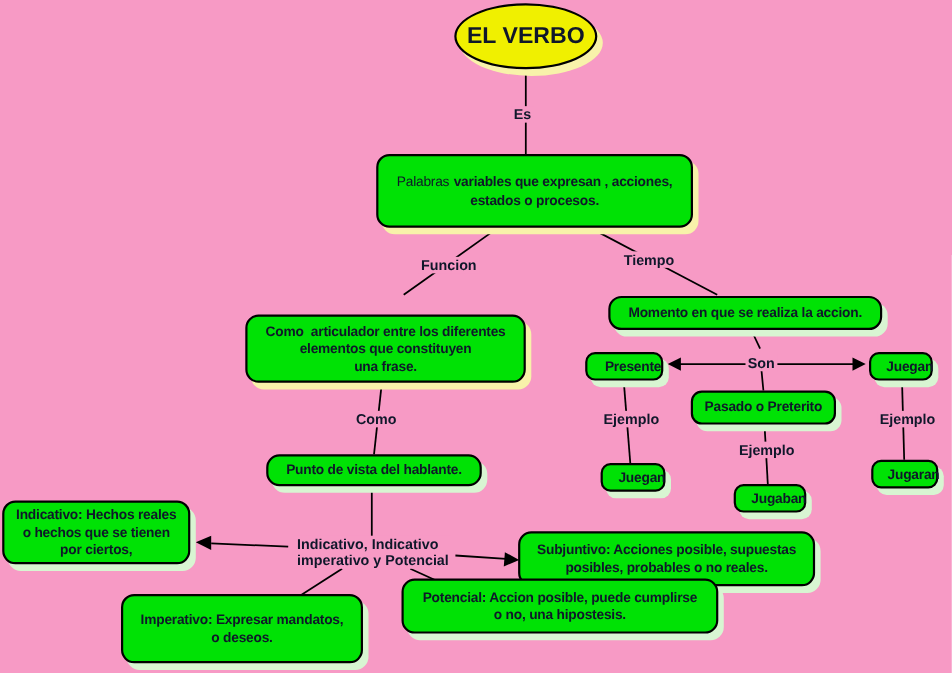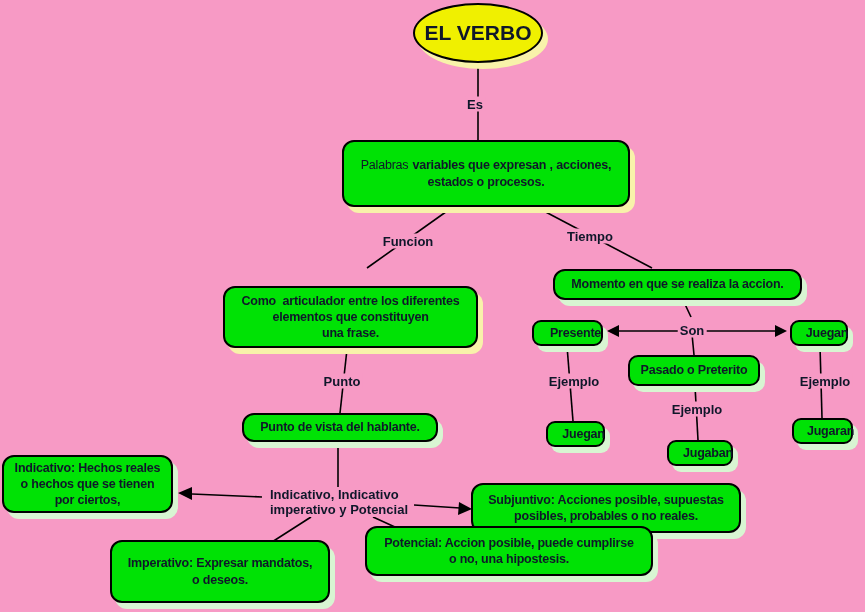--- a/index.html
+++ b/index.html
@@ -133,21 +133,21 @@
 
   <div class="node mint" style="left:365px;top:526px;width:288px;height:50px">
     <div class="nline">Potencial: Accion posible, puede cumplirse</div>
     <div class="nline">o no, una hipostesis.</div>
   </div>
 
   <div class="clabel" style="left:475px;top:104px">Es</div>
   <div class="clabel" style="left:408px;top:241px">Funcion</div>
   <div class="clabel" style="left:590px;top:236px">Tiempo</div>
   <div class="clabel" style="left:692px;top:330px">Son</div>
-  <div class="clabel" style="left:342px;top:381px">Punto</div>
+  <div class="clabel" style="left:342px;top:381px">Como</div>
   <div class="clabel" style="left:574px;top:381px">Ejemplo</div>
   <div class="clabel" style="left:697px;top:409px">Ejemplo</div>
   <div class="clabel" style="left:825px;top:381px">Ejemplo</div>
   <div class="clabel" style="left:339px;top:502px">
     <div>Indicativo, Indicativo</div>
     <div>imperativo y Potencial</div>
   </div>
 
 </div>
 

